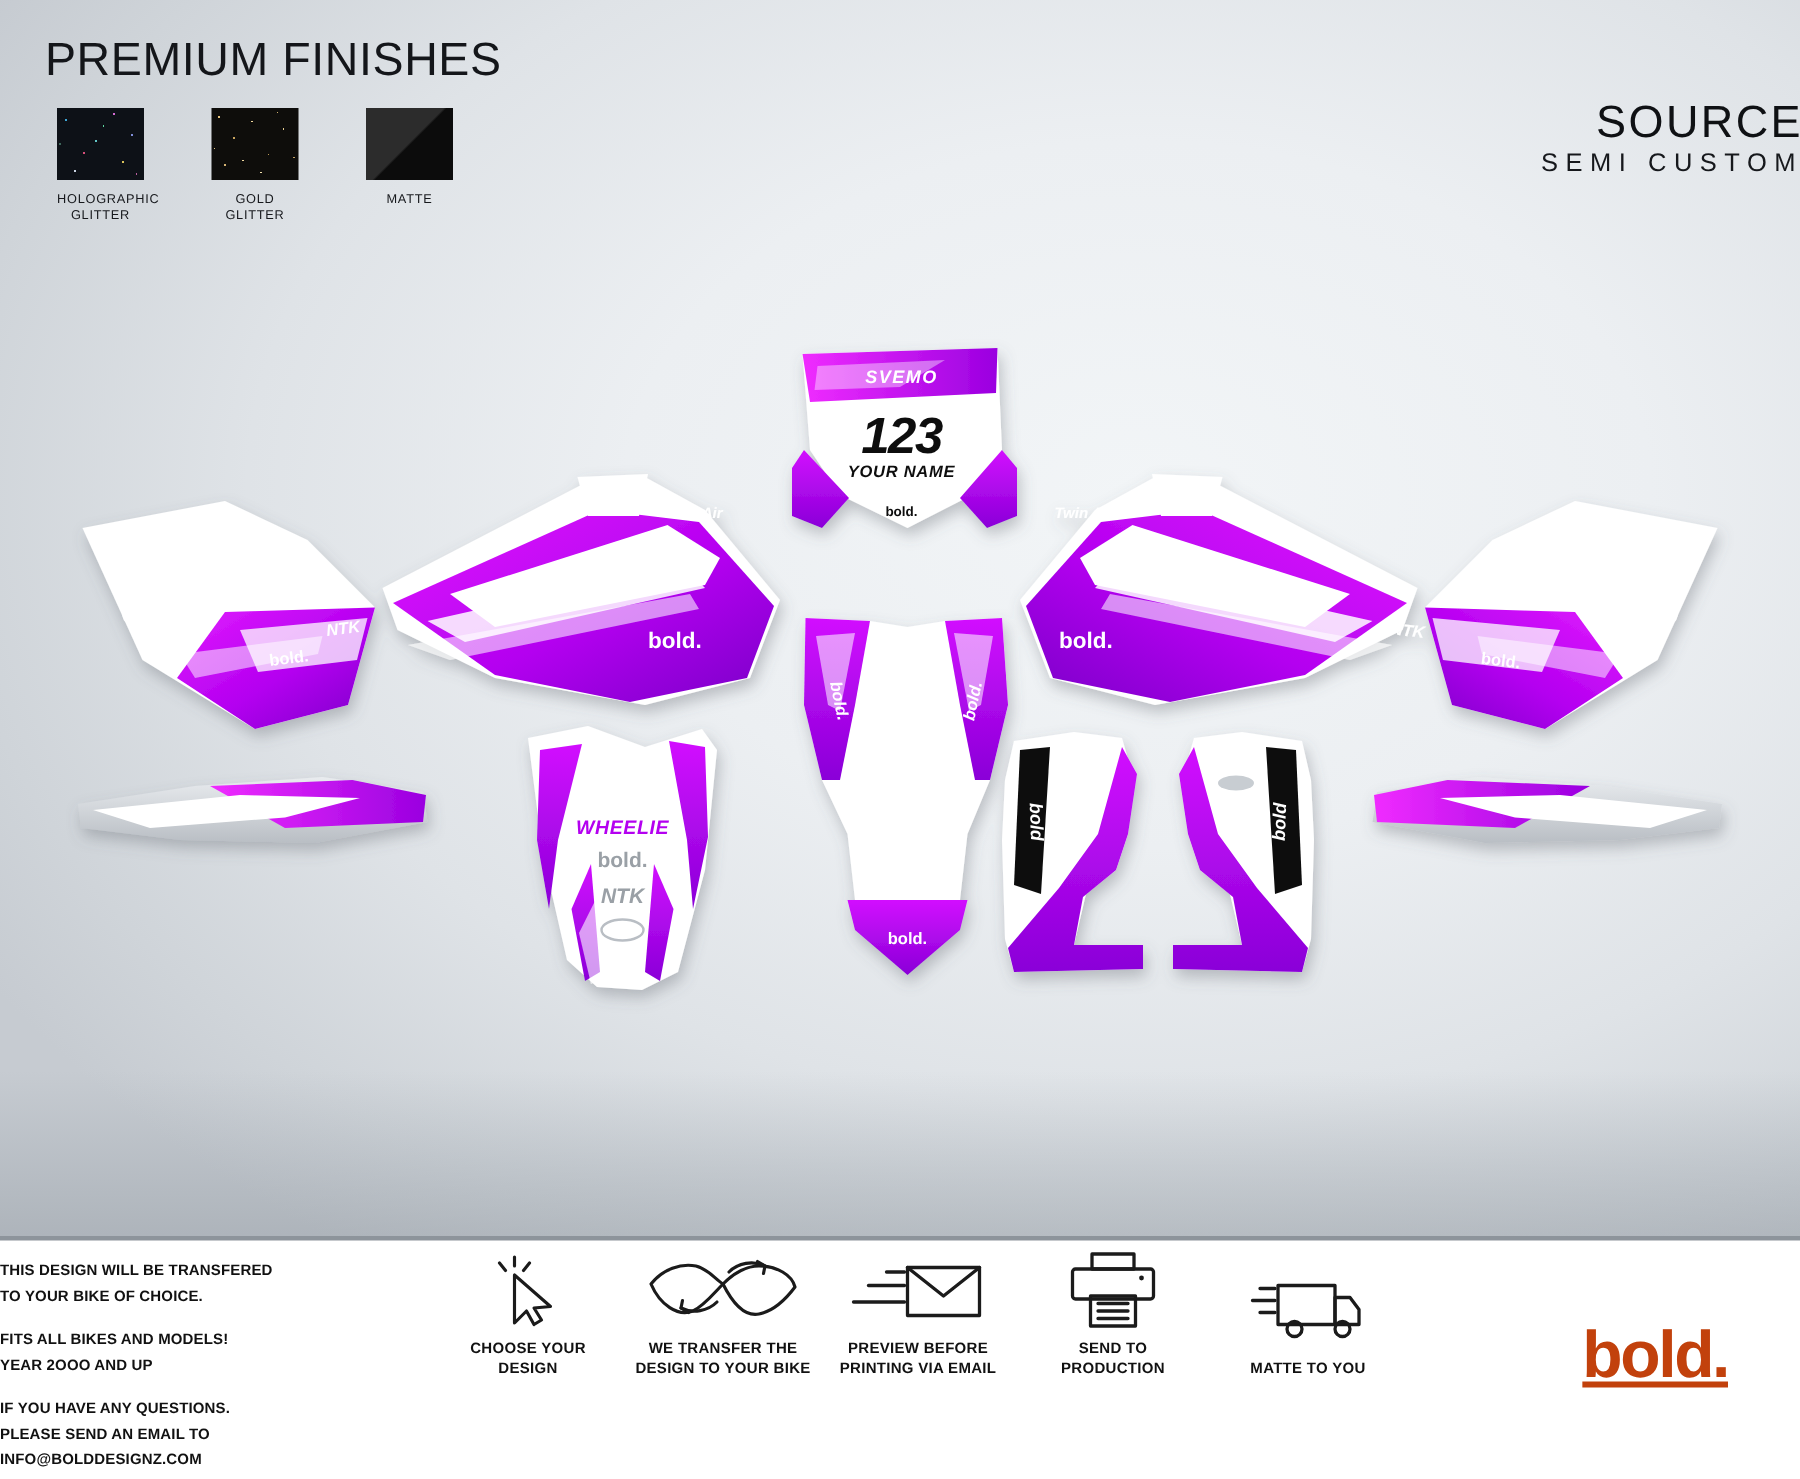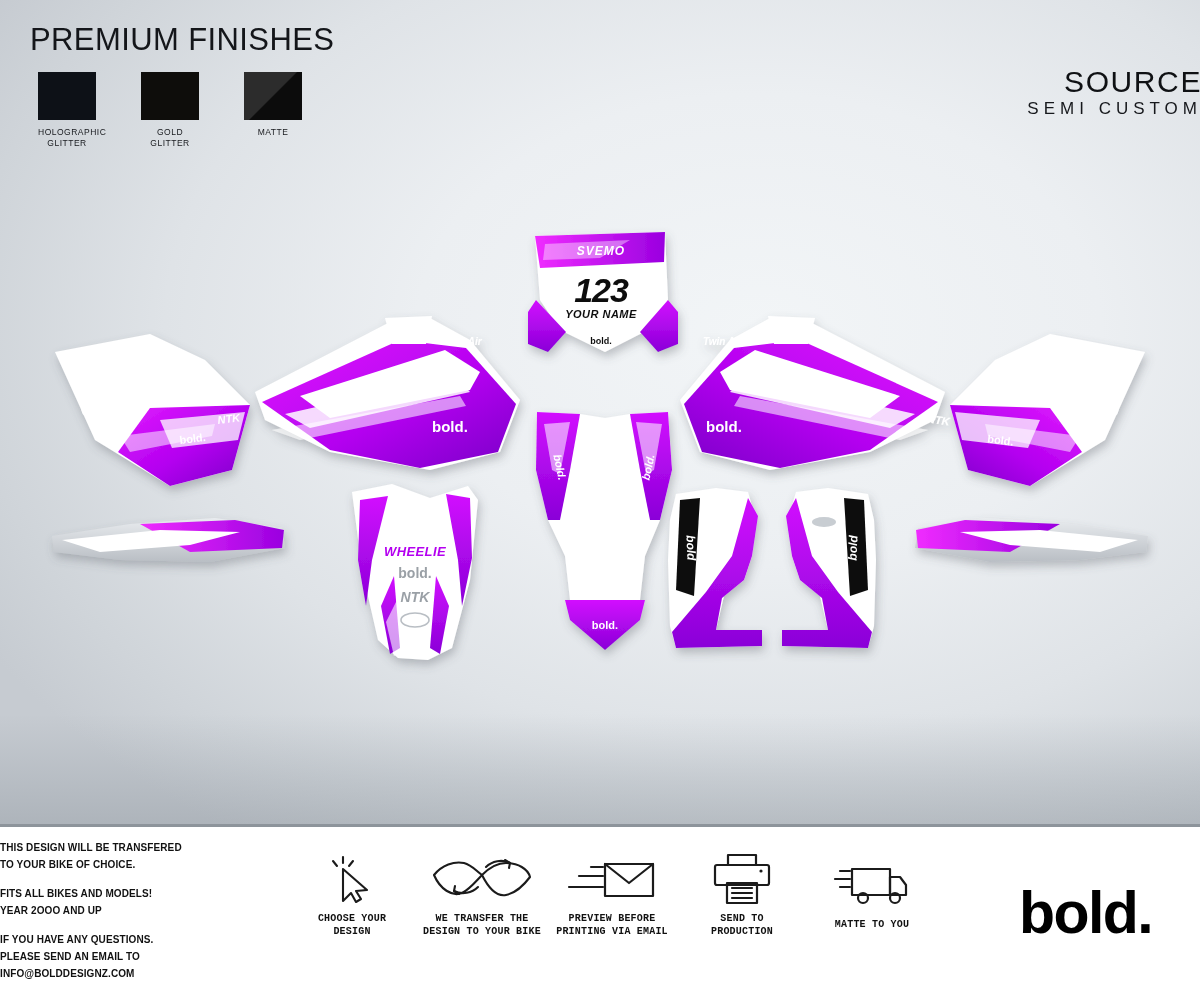--- a/index.html
+++ b/index.html
@@ -77,29 +77,30 @@
     position:absolute;left:0;top:824px;width:1200px;height:162px;background:#fff;
     border-top:3px solid #8d949b;
   }
   .foot-text{
     position:absolute;left:0;top:12px;width:300px;text-align:left;
     font-size:10px;font-weight:bold;line-height:17px;letter-spacing:.1px;color:#111;
   }
   .foot-text p{margin:0 0 12px 0;}
   .foot-text p:last-child{margin-bottom:3px;}
 
-  .steps{position:absolute;left:292px;top:24px;width:640px;display:flex;justify-content:space-between;align-items:center;font-family:Liberation Mono, monospace;}
+  .steps{position:absolute;left:292px;top:5px;width:640px;display:flex;justify-content:space-between;align-items:flex-end;}
   .step{width:120px;text-align:center;}
   .step .ic{height:56px;display:flex;align-items:center;justify-content:center;}
   .step .cap{margin-top:6px;font-size:10px;font-weight:bold;line-height:12.5px;letter-spacing:.2px;color:#111;white-space:pre-line;}
   .step svg{display:block;}
 
   .boldlogo{
-    position:absolute;right:48px;top:52px;font-size:59px;font-weight:bold;letter-spacing:-1.6px;color:#000000;
+    position:absolute;right:48px;top:52px;font-size:44px;font-weight:bold;letter-spacing:-1.6px;color:#c2410c;
     font-family:"Liberation Sans",sans-serif;
+    text-decoration:underline;
   }
 </style>
 </head>
 <body>
 
 <div id="page">
 
   <div id="stage">
 
     <div class="finishes">

